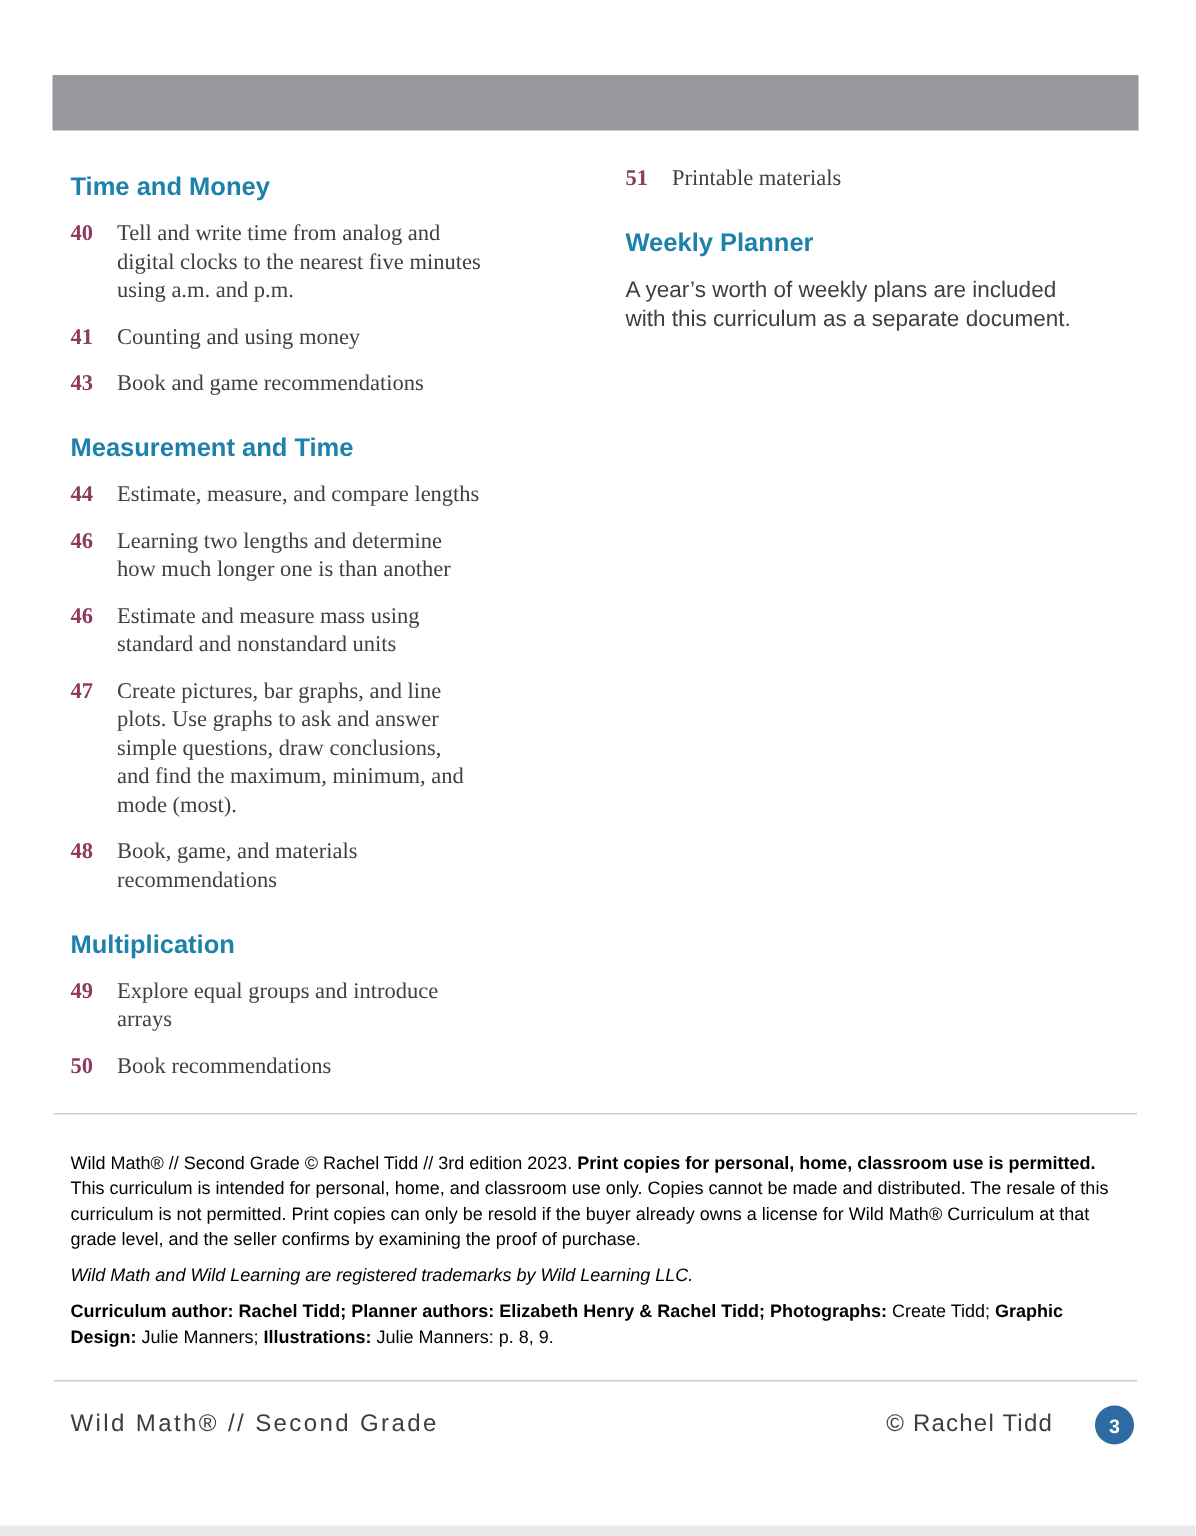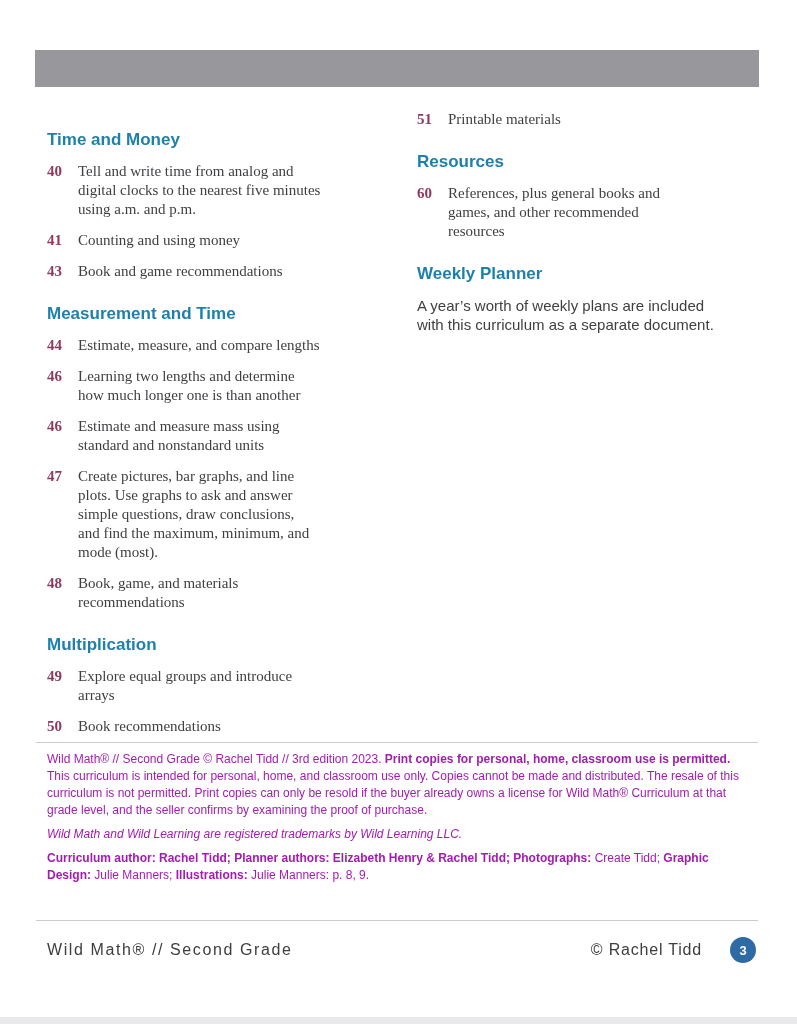--- a/index.html
+++ b/index.html
@@ -32,21 +32,21 @@
   }
   .col-left { width: 340px; flex-shrink: 0; }
   .col-right { width: 346px; margin-left: 30px; flex-shrink: 0; }
   .toc-section { margin: 0 0 18px 0; }
   .toc-section + .toc-section { margin-top: 18px; }
   .heading {
     font-size: 17px;
     line-height: 22px;
     font-weight: bold;
     color: #1d81ac;
-    margin: 15px 0 11px 0;
+    margin: 0 0 11px 0;
     padding-top: 4px;
   }
   .toc-item {
     display: flex;
     font-size: 15px;
     line-height: 19px;
     color: #3f3e41;
     margin-bottom: 12px;
     font-family: Liberation Serif, serif;
   }
@@ -63,22 +63,22 @@
     color: #3f3e41;
     margin: 0;
     white-space: pre-line;
   }
   .fine-print {
     position: absolute;
     top: 742px;
     left: 36px;
     width: 722px;
     border-top: 1px solid #cbcbcf;
-    padding-top: 8px;
-    color: #a21caf;
+    padding-top: 24px;
+    color: #000000;
     font-size: 12px;
     line-height: 17px;
   }
   .fine-print p {
     margin: 0 0 7px 0;
     padding-left: 11px;
     padding-right: 2px;
   }
   .fine-print .italic { font-style: italic; }
   .fine-print strong, .fine-print b { font-weight: bold; }
@@ -205,29 +205,20 @@
         </section>
       </div>
     <div class="col-right" id="col-right">
         <section class="toc-section">
           <div class="toc-item">
             <span class="num">51</span>
             <span class="txt">Printable materials</span>
           </div>
         </section>
         <section class="toc-section">
-          <h2 class="heading">Resources</h2>
-          <div class="toc-item">
-            <span class="num">60</span>
-            <span class="txt">References, plus general books and
-games, and other recommended
-resources</span>
-          </div>
-        </section>
-        <section class="toc-section">
           <h2 class="heading">Weekly Planner</h2>
           <p class="section-para">A year’s worth of weekly plans are included
 with this curriculum as a separate document.</p>
         </section>
       </div>
   </div>
 
   <div class="fine-print">
     <p><span>Wild Math® // Second Grade © Rachel Tidd // 3rd edition 2023. </span><strong>Print copies for personal, home, classroom use is permitted.</strong><span> This curriculum is intended for personal, home, and classroom use only. Copies cannot be made and distributed. The resale of this curriculum is not permitted. Print copies can only be resold if the buyer already owns a license for Wild Math® Curriculum at that grade level, and the seller confirms by examining the proof of purchase.</span></p>
     <p class="italic">Wild Math and Wild Learning are registered trademarks by Wild Learning LLC.</p>

